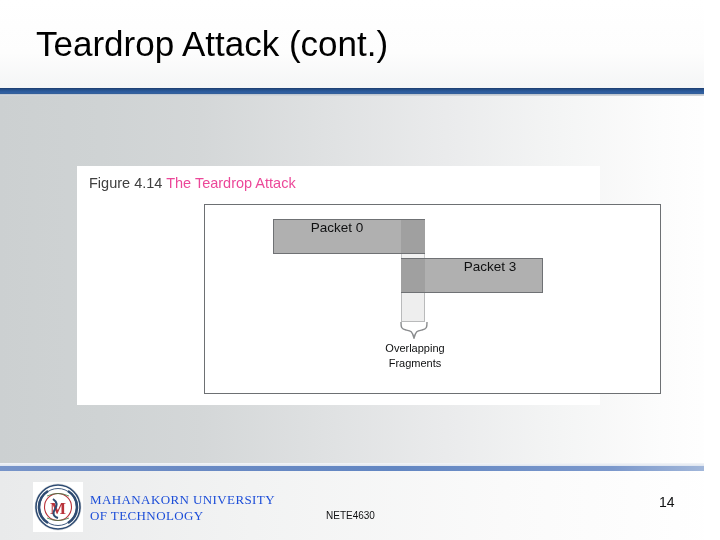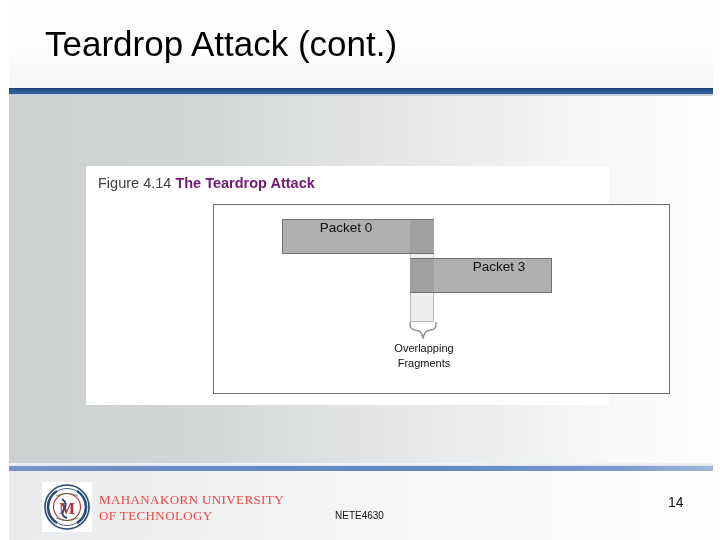--- a/index.html
+++ b/index.html
@@ -9,21 +9,20 @@
   }
   body {
     font-family: "Liberation Sans", sans-serif;
   }
   #slide {
     position: relative;
     width: 704px;
     height: 540px;
     overflow: hidden;
     background: #ffffff;
-    margin-left: 9px;
   }
 
   
   #title-band {
     position: absolute;
     left: 0; top: 0;
     width: 720px; height: 88px;
     background: linear-gradient(to bottom, #ffffff 0%, #fdfdfd 60%, #f4f5f6 100%);
   }
   #slide-title {
@@ -73,22 +72,22 @@
     left: 12px;
     top: 9px;
     font-size: 14.5px;
     white-space: nowrap;
   }
   #figure-caption .fig-num {
     font-weight: normal;
     color: #404040;
   }
   #figure-caption .fig-text {
-    font-weight: bold;
-    color: #701a75;
+    font-weight: normal;
+    color: #ec4899;
   }
 
   
   #diagram-box {
     position: absolute;
     left: 127px;      
     top: 38px;        
     width: 457px;
     height: 190px;
     border: 1px solid #6d7073;
@@ -228,21 +227,21 @@
     height: 50px;
     background: #ffffff;
   }
   #org-name {
     position: absolute;
     left: 90px;
     top: 492px;
     font-family: "Liberation Serif", serif;
     font-size: 13px;
     line-height: 16px;
-    color: #ef4444;
+    color: #1d4ed8;
     letter-spacing: 0.4px;
     white-space: nowrap;
   }
   #org-name .l2 { display: block; }
 
   #course-code {
     position: absolute;
     left: 326px;
     top: 510px;
     font-size: 10px;

